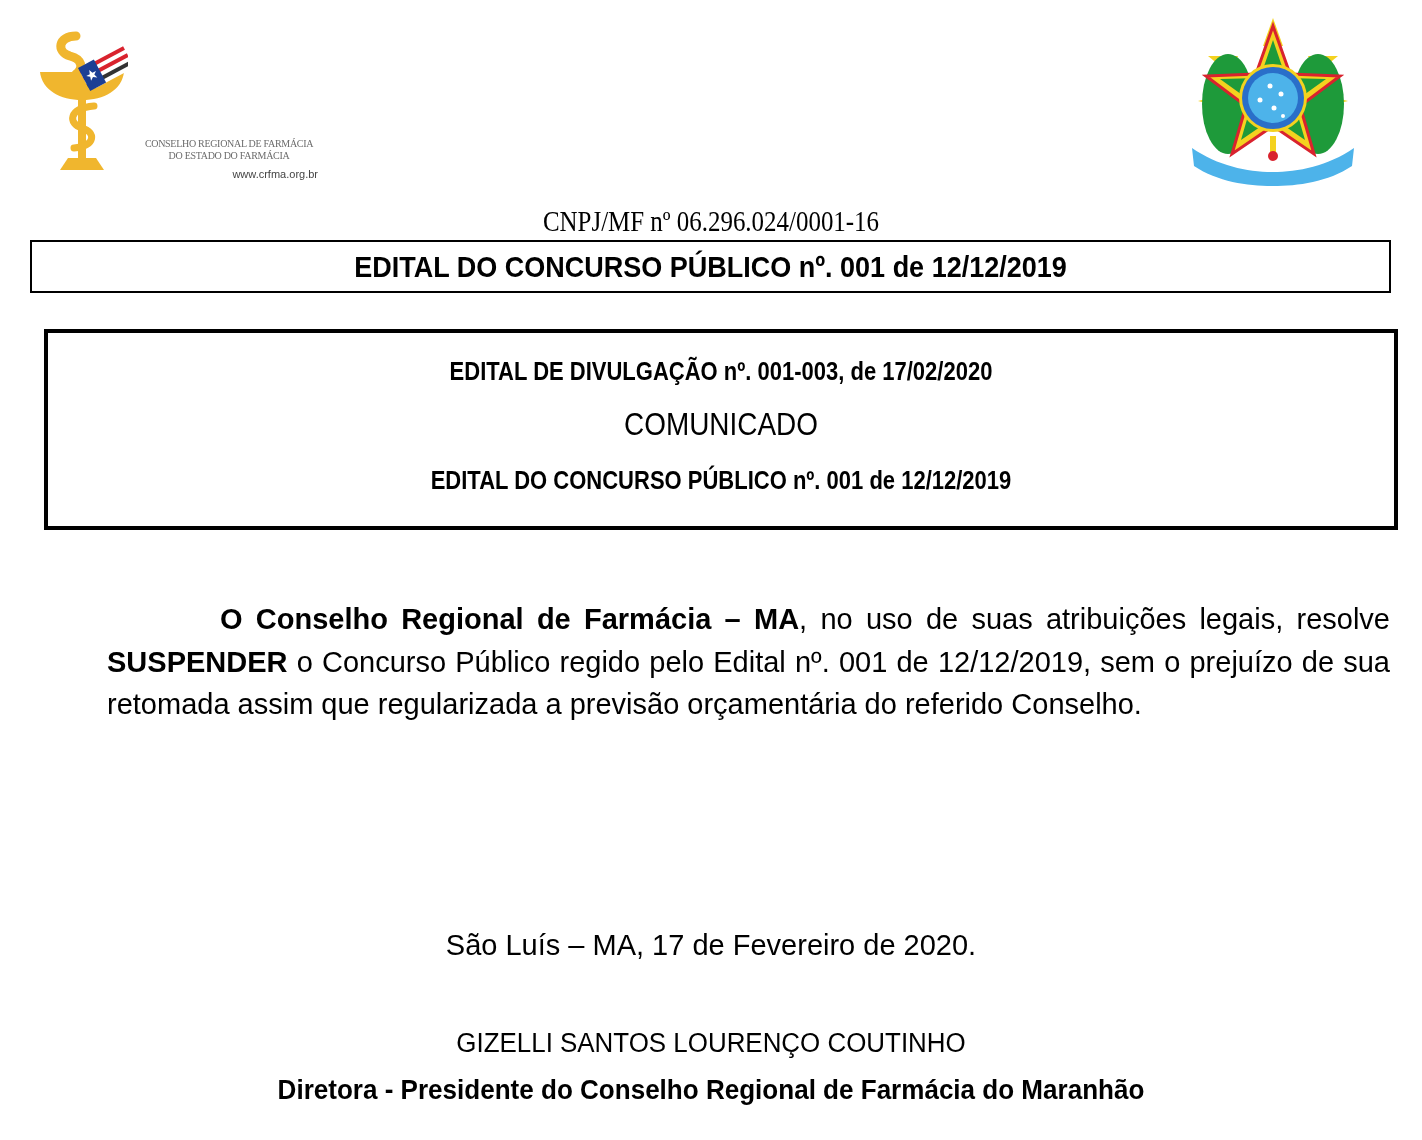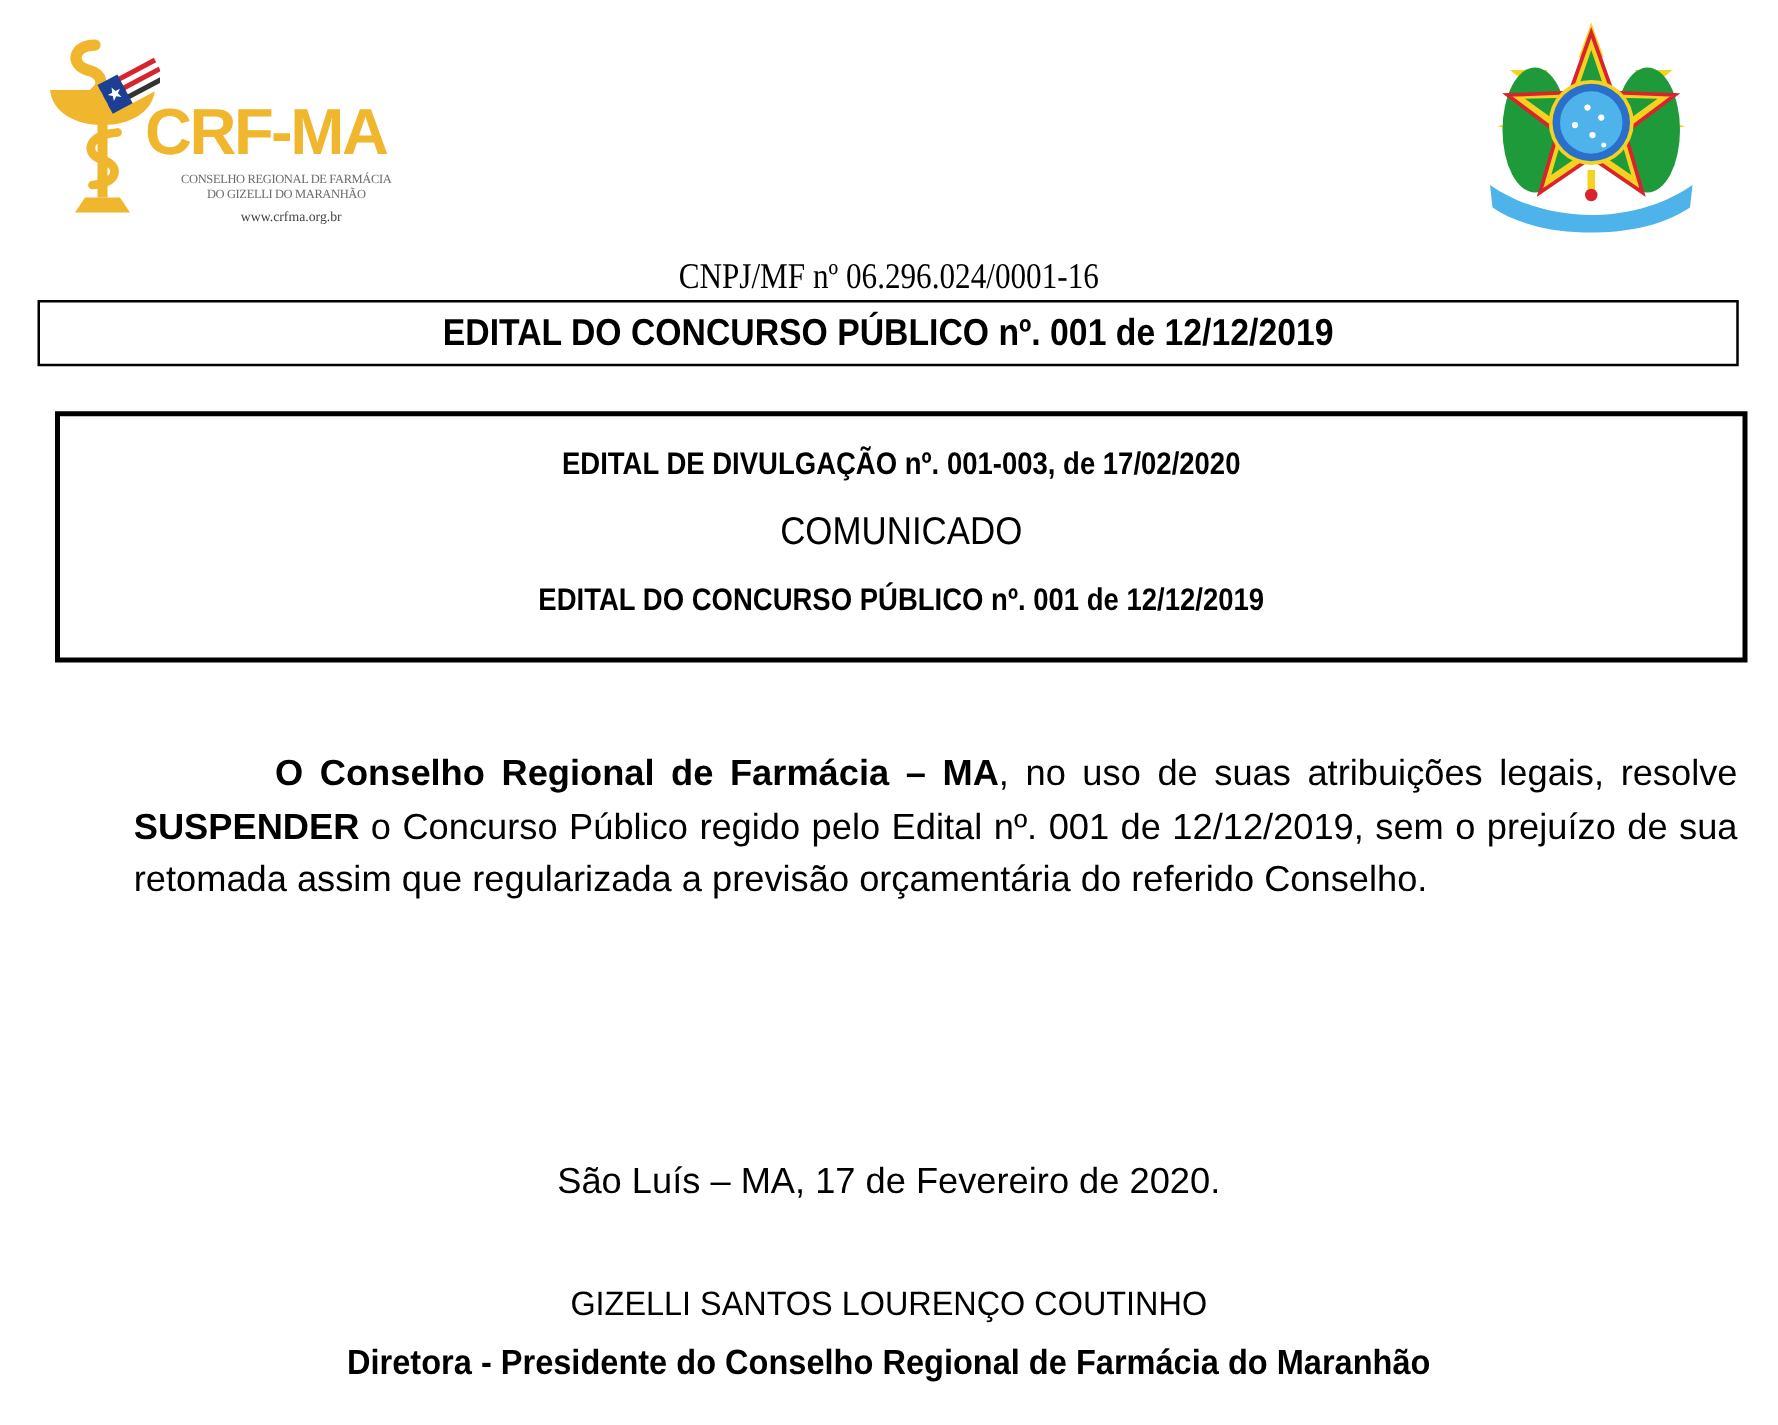--- a/index.html
+++ b/index.html
@@ -16,23 +16,23 @@
       font-family: "Liberation Sans", sans-serif; font-weight: bold;
       font-size: 52px; color: #f0b62e; letter-spacing: -2px; line-height: 1;
     }
     .crf-sub {
       position: absolute; left: 86px; top: 110px; width: 210px;
       font-family: Liberation Serif, serif;
       font-size: 10px; color: #6b6b6b; line-height: 12px; text-align: center;
       letter-spacing: -0.3px;
     }
     .crf-url {
-      position: absolute; left: 90px; top: 140px; width: 210px;
-      font-family: Liberation Serif, serif;
-      font-size: 11px; color: #444; text-align: center;
+      position: absolute; left: 70px; top: 140px; width: 210px;
+      font-family: Liberation Sans, sans-serif;
+      font-size: 11px; color: #444; text-align: right;
     }
 
     
     #cnpj {
       left: 0; width: 1422px; top: 203px; text-align: center;
       font-family: "Liberation Serif", serif; font-size: 29px; line-height: 36px;
       transform: scaleX(0.86); transform-origin: 711px 0;
     }
 
     
@@ -101,24 +101,23 @@
 
     <g transform="translate(40,40) rotate(-28)">
       <rect x="0" y="0" width="50" height="26" rx="8" fill="#fff"></rect>
       <rect x="0" y="2" width="50" height="4" fill="#d9232e"></rect>
       <rect x="0" y="10" width="50" height="4" fill="#d9232e"></rect>
       <rect x="0" y="18" width="50" height="4" fill="#333"></rect>
       <rect x="0" y="0" width="18" height="26" fill="#1c3f94"></rect>
       <polygon points="9,7 10.5,11 14.5,11 11.3,13.5 12.5,17.5 9,15 5.5,17.5 6.7,13.5 3.5,11 7.5,11" fill="#fff"></polygon>
     </g>
   </svg>
-  <div class="crf-wordmark">CRF-MA</div>
   <div class="crf-sub">
     <div>CONSELHO REGIONAL DE FARMÁCIA</div>
-    <div>DO GIZELLI DO MARANHÃO</div>
+    <div>DO ESTADO DO FARMÁCIA</div>
   </div>
   <div class="crf-url">www.crfma.org.br</div>
 </div>
 
 <div id="coat-of-arms" class="abs">
   <svg width="170" height="172" viewBox="0 0 170 172">
 
     <g fill="#f4d21f">
       <polygon points="85,2 95,30 75,30"></polygon>
       <polygon points="150,40 128,58 120,40"></polygon>

